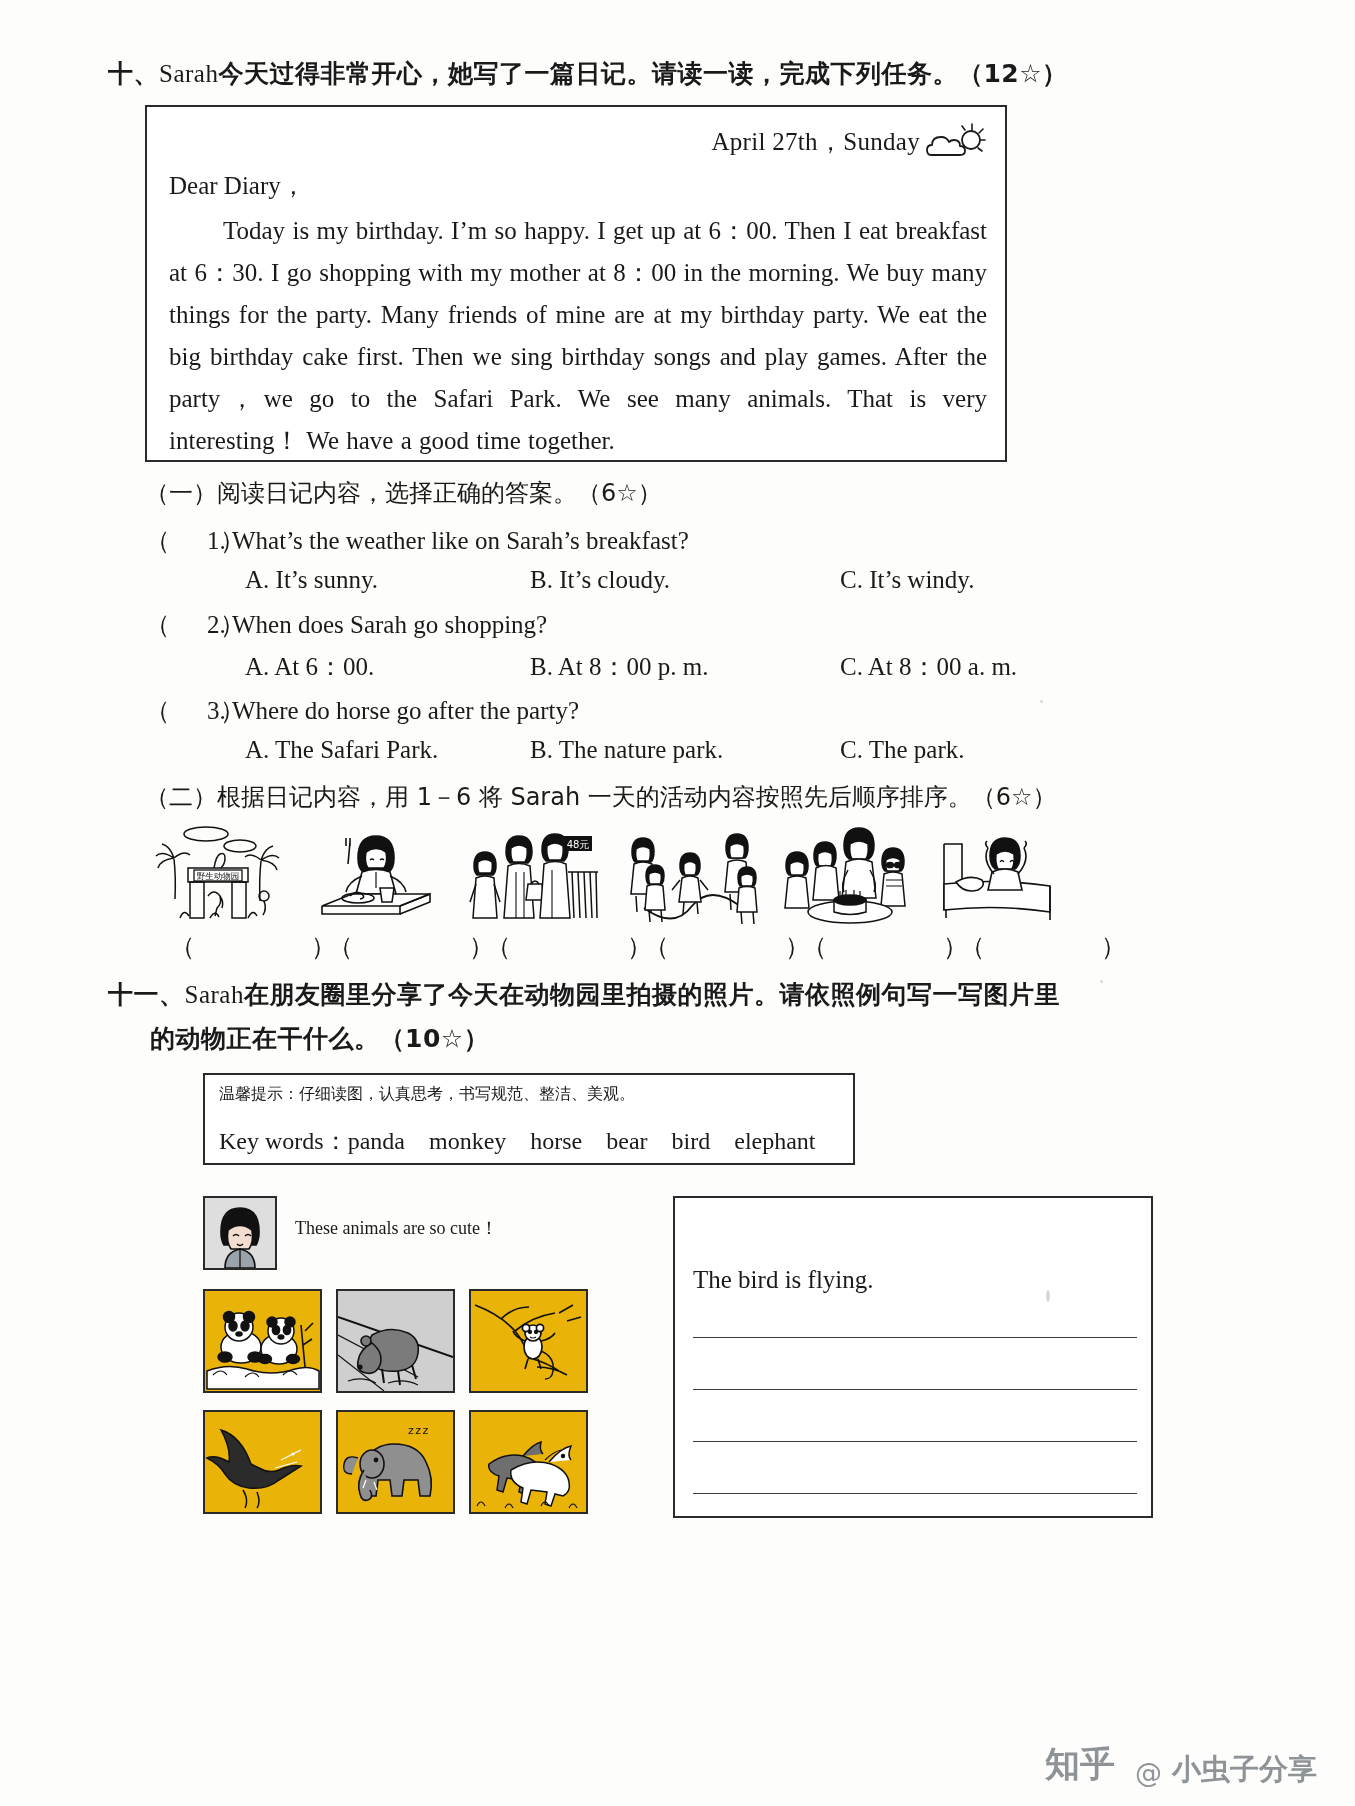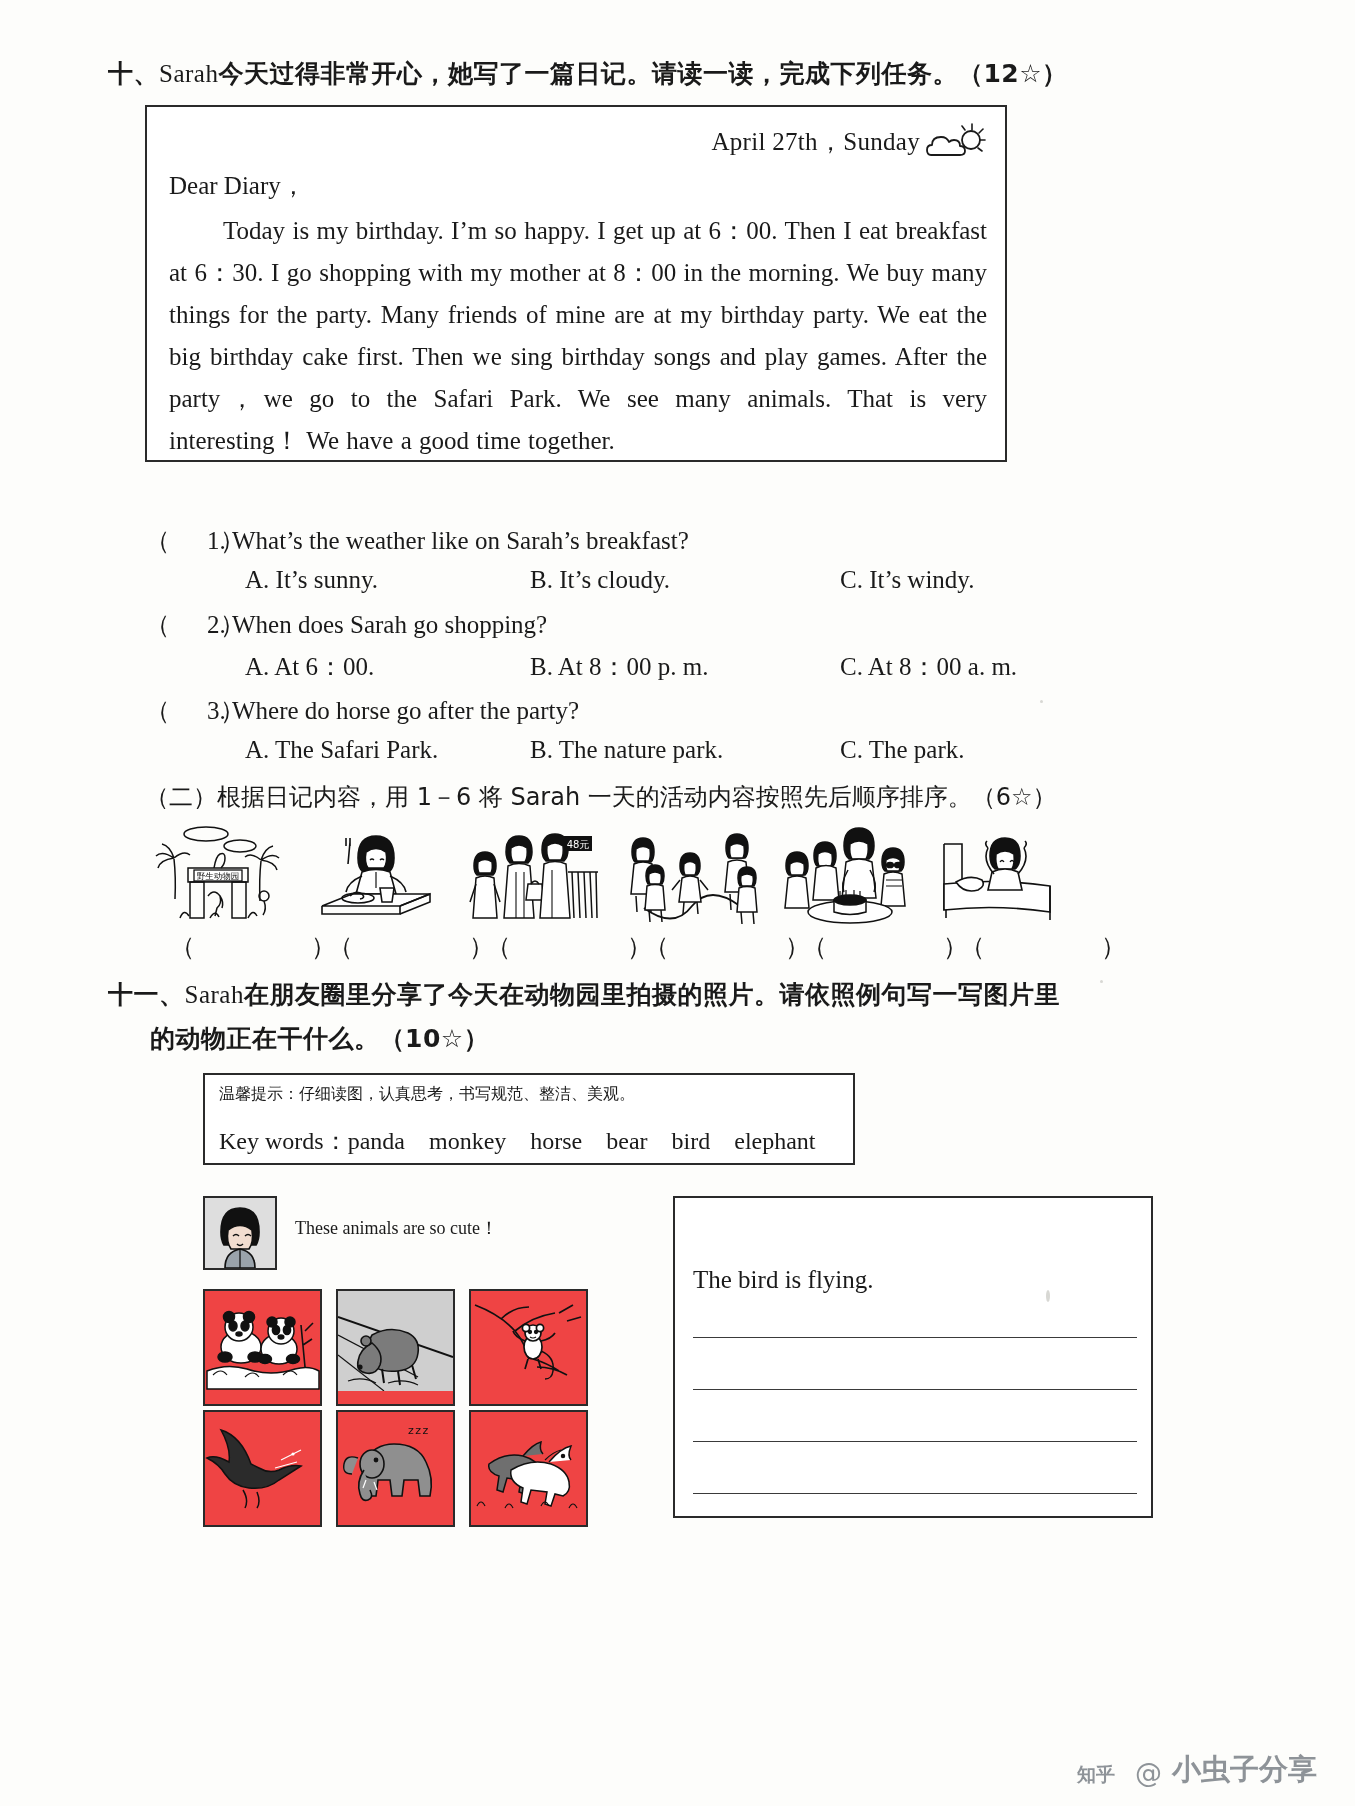--- a/index.html
+++ b/index.html
@@ -181,24 +181,24 @@
   }
 
   
   #photo-grid {
     position: absolute;
     left: 203px; top: 1289px;
     width: 385px; height: 229px;
   }
   .photo {
     position: absolute;
-    width: 119px; height: 117px;
+    width: 119px; height: 104px;
     border: 2px solid #2a2a2a;
     box-sizing: border-box;
-    background: #ef4444;
+    background: #eab308;
     overflow: hidden;
   }
   .photo svg { display: block; width: 115px; height: 100px; }
 
   
   #writing-box {
     position: absolute;
     left: 673px; top: 1196px;
     width: 480px; height: 322px;
     border: 2px solid #2a2a2a;
@@ -228,21 +228,21 @@
   
   #footer {
     position: absolute;
     left: 0; bottom: 0;
     width: 1355px; height: 72px;
   }
   #zhihu-logo {
     position: absolute;
     right: 240px; bottom: 18px;
     font-family: Liberation Sans, sans-serif;
-    font-size: 19px;
+    font-size: 35px;
     font-weight: 700;
     color: #8e9398;
   }
   #zhihu-user {
     position: absolute;
     right: 38px; bottom: 16px;
     font-family: "DejaVu Sans", "Liberation Sans", sans-serif;
     font-size: 29px;
     font-weight: 700;
     color: #8e9398;
@@ -288,20 +288,21 @@
         </g>
         <circle cx="46" cy="19" r="9" fill="none" stroke="#1a1a1a" stroke-width="1.8"></circle>
         <path d="M6 34 q-4 0 -4 -5 q0 -5 5 -5 q0 -8 9 -8 q6 0 8 5 q2 -2 5 -2 q6 0 6 6 q5 0 5 5 q0 4 -5 4 Z" fill="#ffffff" stroke="#1a1a1a" stroke-width="1.8" stroke-linejoin="round"></path>
       </svg>
     </div>
 
     <div id="diary-greeting">Dear Diary，</div>
     <div id="diary-body">Today is my birthday. I’m so happy. I get up at 6：00. Then I eat breakfast at 6：30. I go shopping with my mother at 8：00 in the morning. We buy many things for the party. Many friends of mine are at my birthday party. We eat the big birthday cake first. Then we sing birthday songs and play games. After the party，we go to the Safari Park. We see many animals. That is very interesting！ We have a good time together.</div>
   </div>
 
+  <div id="part1-label" class="cn-norm">（一）阅读日记内容，选择正确的答案。（6☆）</div>
 
   <div class="mcq mcq-q" id="q1">
     <span class="paren">（　　）</span><span>1.</span>&nbsp;<span>What’s the weather like on Sarah’s breakfast?</span>
   </div>
   <div class="optrow" id="q1o">
     <span class="opt opt-a">A. It’s sunny.</span>
     <span class="opt opt-b">B. It’s cloudy.</span>
     <span class="opt opt-c">C. It’s windy.</span>
   </div>
 

